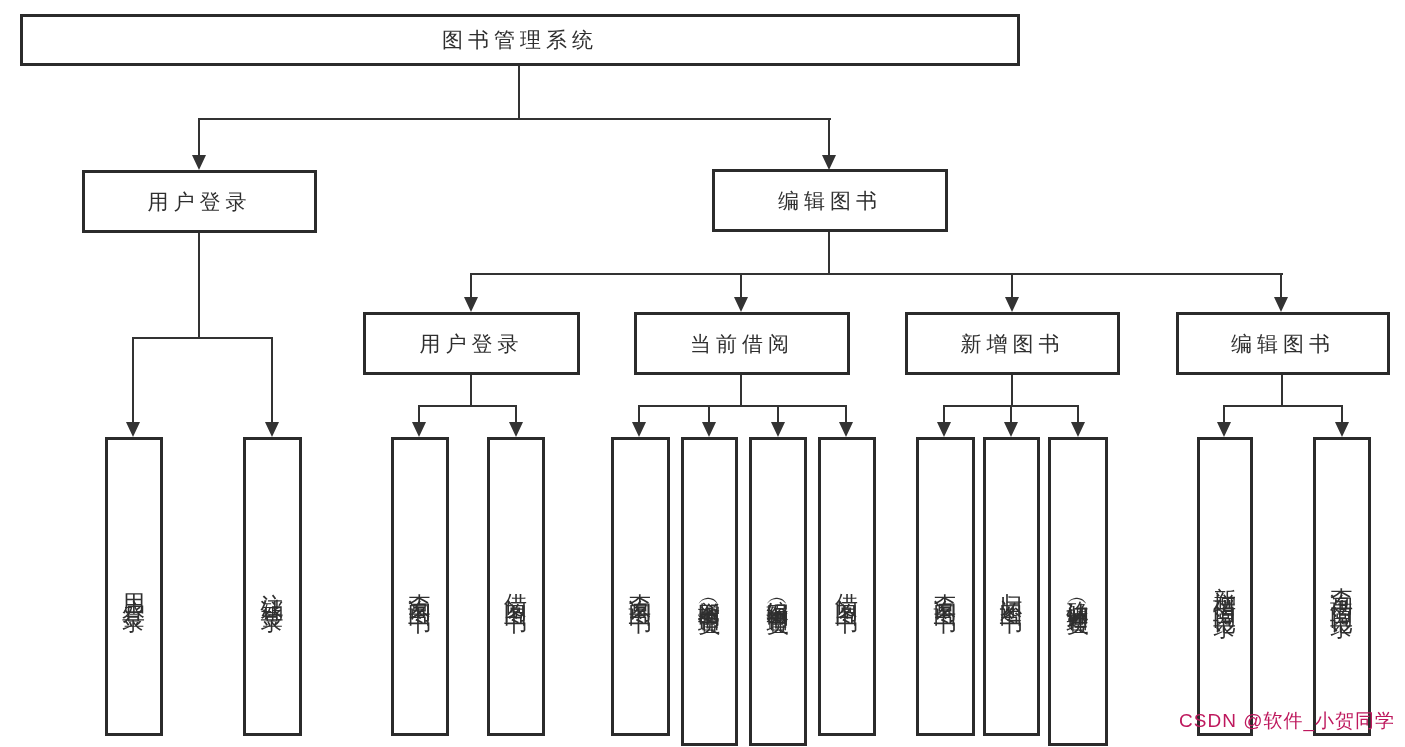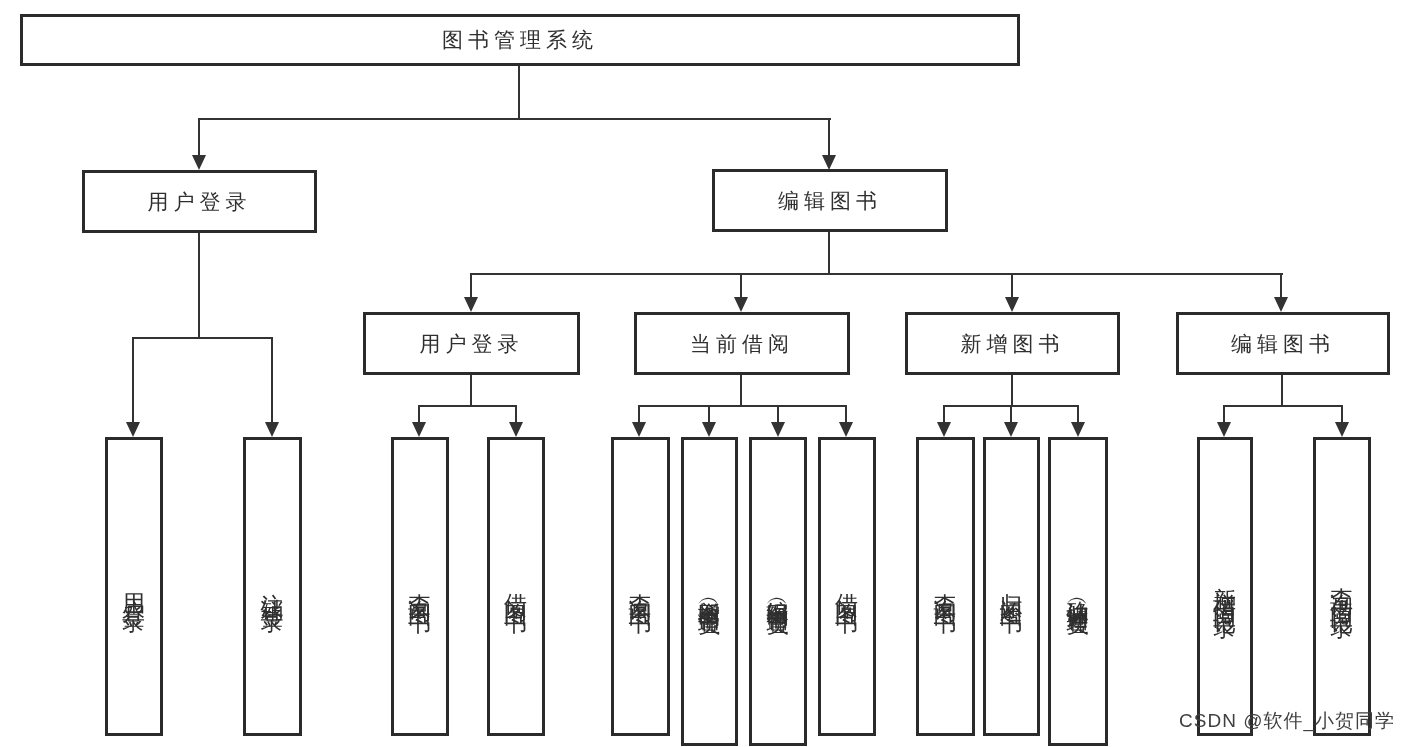--- a/index.html
+++ b/index.html
@@ -20,21 +20,21 @@
   }
   .vtext.small { font-size:22px; letter-spacing:2px; }
   .line { position:absolute; background:#333333; }
   .arrow {
     position:absolute; width:0; height:0;
     border-left:7px solid transparent; border-right:7px solid transparent;
     border-top:15px solid #333333;
   }
   .watermark {
     position:absolute; right:10px; bottom:13px;
-    font-size:19px; color:#404040; letter-spacing:1px; z-index:5; white-space:nowrap;margin-top:48px;
+    font-size:19px; color:#be185d; letter-spacing:1px; z-index:5; white-space:nowrap;margin-top:48px;
   }
 </style>
 </head>
 <body>
 
 <div class="canvas">
 
   <div class="line" style="left:518px;top:66px;width:2px;height:53px"></div>
   <div class="line" style="left:198px;top:118px;width:633px;height:2px"></div>
   <div class="line" style="left:198px;top:118px;width:2px;height:38px"></div>

